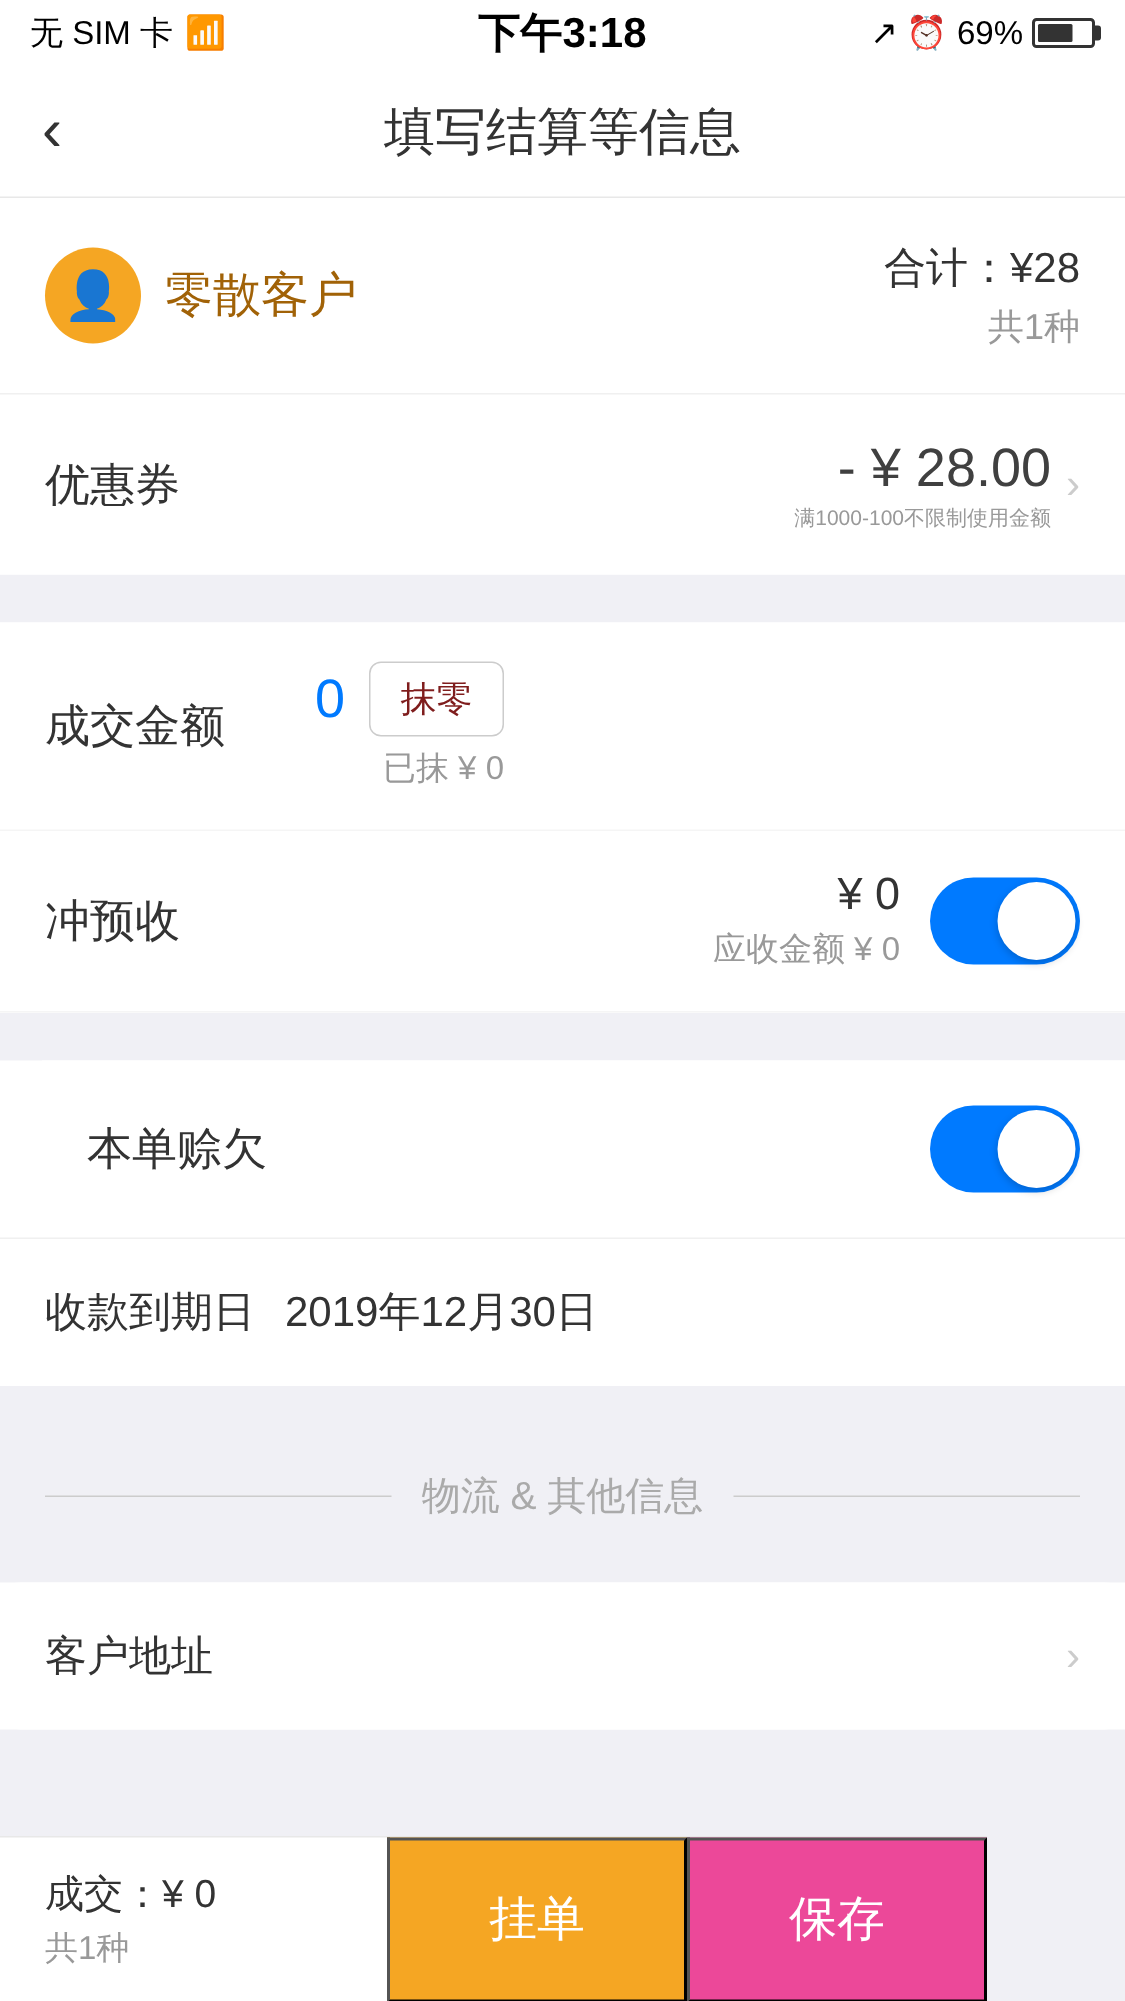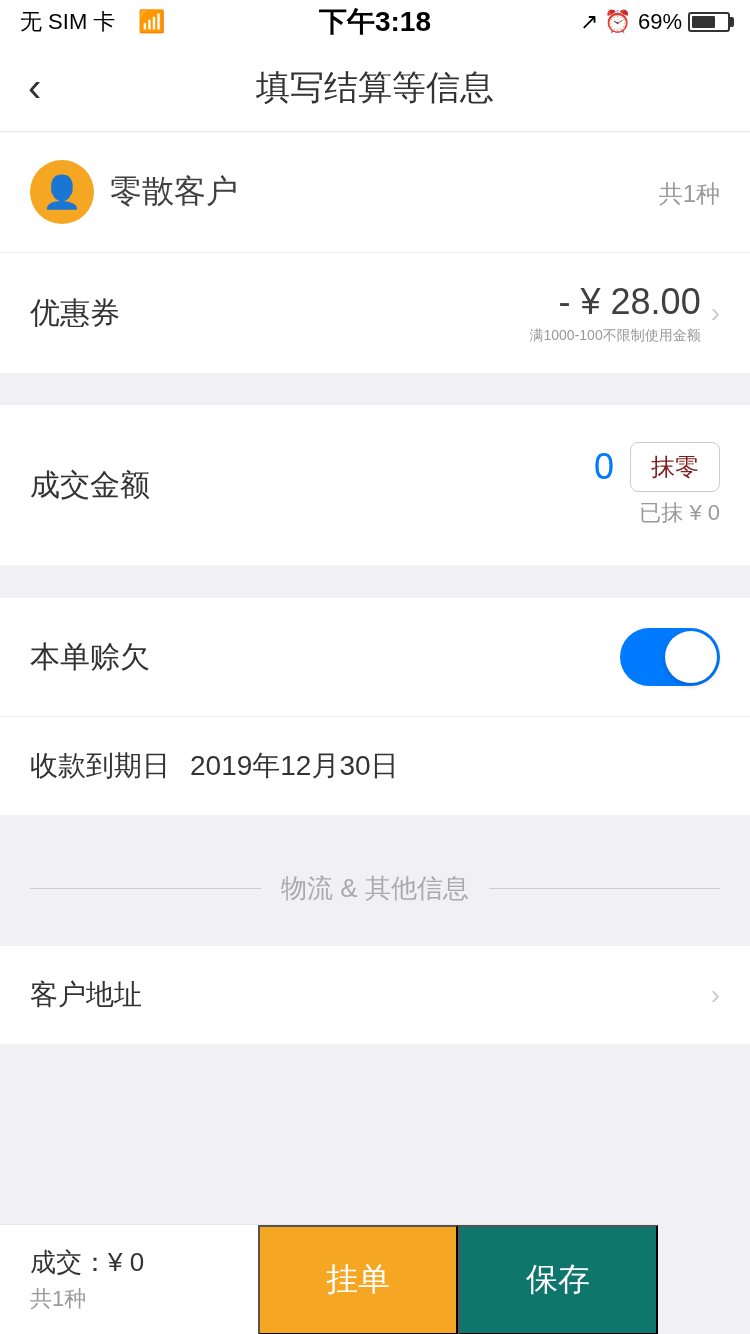--- a/index.html
+++ b/index.html
@@ -19,21 +19,21 @@
       height: 44px;
       display: flex;
       align-items: center;
       justify-content: space-between;
       padding: 0 20px;
       font-size: 24px;
     }
     .status-left {
       display: flex;
       align-items: center;
-      gap: 23px;
+      gap: 8px;
       font-size: 22px;
     }
     .status-center {
       font-size: 28px;
       font-weight: 600;
       position: absolute;
       left: 50%;
       transform: translateX(-50%);
     }
     .status-right {
@@ -124,21 +124,21 @@
       border-radius: 50%;
       background: #f5a623;
       display: flex;
       align-items: center;
       justify-content: center;
       color: #fff;
       font-size: 32px;
     }
     .customer-name {
       font-size: 32px;
-      color: #404040;
+      color: #a16207;
     }
     .customer-right {
       text-align: right;
     }
     .customer-total {
       font-size: 28px;
       color: #333;
     }
     .customer-count {
       font-size: 24px;
@@ -182,24 +182,23 @@
 
     
     .section-divider {
       height: 16px;
       background: #f0f0f5;
     }
 
     
     .form-row {
       background: #fff;
-      padding: 37px 30px;
-      display: flex;
-      align-items: center;
-      justify-content: space-between;
+      padding: 26px 30px;
+      display: flex;
+      align-items: center;
       border-bottom: 1px solid #f5f5f5;
     }
     .form-label {
       font-size: 30px;
       color: #333;
     }
     .form-value-area {
       display: flex;
       flex-direction: column;
       align-items: flex-end;
@@ -284,20 +283,21 @@
       margin-top: 4px;
     }
 
     
     .credit-row {
       background: #fff;
       padding: 30px 30px;
       display: flex;
       align-items: center;
       justify-content: space-between;
+      margin-left: 28px;
     }
     .credit-label {
       font-size: 30px;
       color: #333;
     }
 
     
     .due-date-row {
       background: #fff;
       padding: 30px 30px;
@@ -388,21 +388,21 @@
       display: flex;
       align-items: center;
       justify-content: center;
       font-size: 32px;
       color: #fff;
       cursor: pointer;
     }
     .btn-save {
       width: 200px;
       height: 110px;
-      background: #0f766e;
+      background: #ec4899;
       display: flex;
       align-items: center;
       justify-content: center;
       font-size: 32px;
       color: #fff;
       cursor: pointer;
     }
   </style>
 </head>
 <body>
@@ -432,20 +432,21 @@
 
   <div class="card">
     <div class="customer-row">
       <div class="customer-left">
         <div class="customer-avatar">
           <span>👤</span>
         </div>
         <span class="customer-name">零散客户</span>
       </div>
       <div class="customer-right">
+        <div class="customer-total">合计：¥28</div>
         <div class="customer-count">共1种</div>
       </div>
     </div>
 
     <div class="coupon-row">
       <span class="coupon-label">优惠券</span>
       <div class="coupon-right">
         <div>
           <div class="coupon-amount">- ¥ 28.00</div>
           <div class="coupon-desc">满1000-100不限制使用金额</div>
@@ -462,20 +463,32 @@
       <span class="form-label">成交金额</span>
       <div class="form-value-area">
         <div class="form-value-row">
           <span class="amount-input">0</span>
           <button class="round-off-btn">抹零</button>
         </div>
         <span class="already-deducted">已抹  ¥ 0</span>
       </div>
     </div>
 
+    <div class="prepay-row">
+      <span class="prepay-label">冲预收</span>
+      <div class="prepay-right">
+        <div class="prepay-amounts">
+          <div class="prepay-amount">¥ 0</div>
+          <div class="prepay-receivable">应收金额 ¥ 0</div>
+        </div>
+        <div class="toggle-switch">
+          <div class="knob"></div>
+        </div>
+      </div>
+    </div>
   </div>
 
   <div class="section-divider"></div>
 
   <div class="card">
     <div class="credit-row">
       <span class="credit-label">本单赊欠</span>
       <div class="toggle-switch">
         <div class="knob"></div>
       </div>

